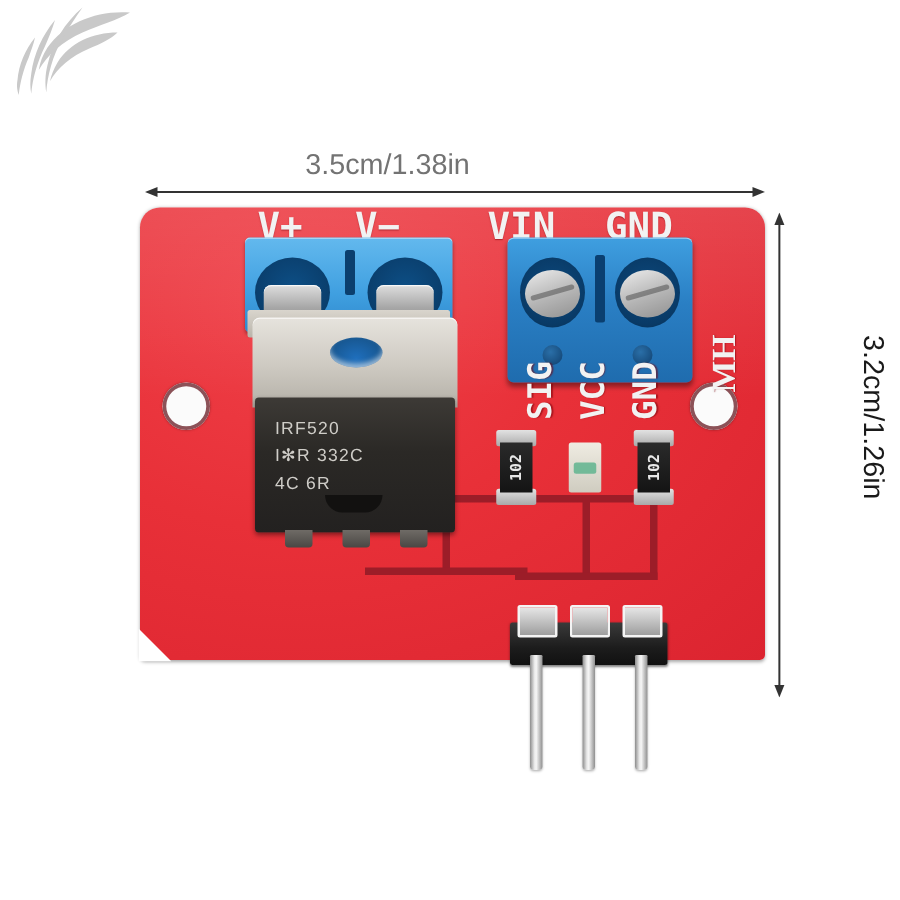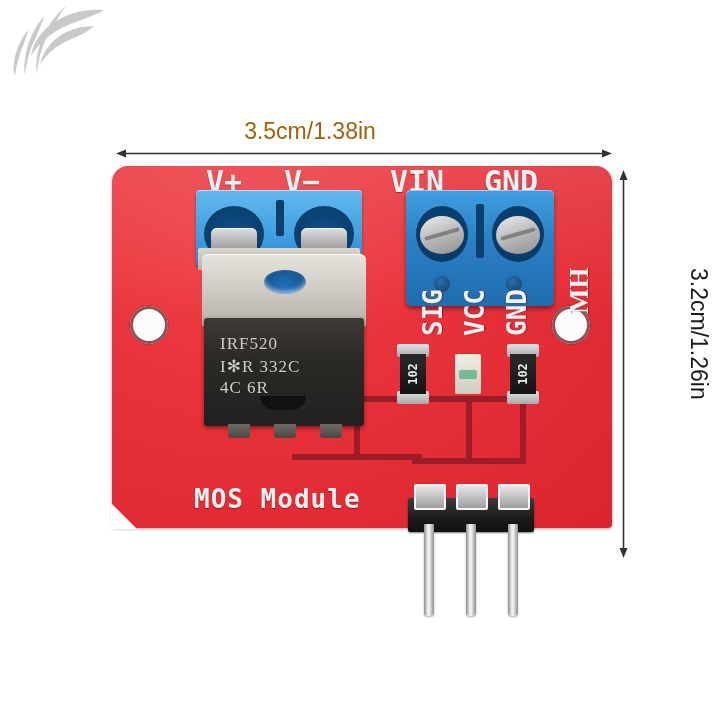--- a/index.html
+++ b/index.html
@@ -43,21 +43,21 @@
   }
 
   
   #dim-top-label {
     position: absolute;
     left: 0;
     top: 118px;
     width: 620px;
     text-align: center;
     font-size: 23px;
-    color: #a16207;
+    color: #737373;
     font-family: "Liberation Sans", sans-serif;
   }
   #dim-top-line {
     position: absolute;
     left: 116px;
     top: 148px;
     width: 496px;
     height: 11px;
   }
   #dim-right-label {
@@ -301,22 +301,22 @@
     left: 2px; top: 64px;
     width: 160px; height: 108px;
     background: linear-gradient(180deg,#3d3a36 0%,#2b2926 40%,#232120 100%);
     border-radius: 3px;
     box-shadow: 0 2px 4px rgba(0,0,0,0.45);
   }
   #mosfet .mark {
     position: absolute;
     left: 16px;
     color: #cfcdc8;
-    font-family: Liberation Serif, serif;
-    font-size: 17px;
+    font-family: Liberation Sans, sans-serif;
+    font-size: 14px;
     letter-spacing: 1px;
     white-space: nowrap;
   }
   #mosfet .mark.l1 { top: 16px; }
   #mosfet .mark.l2 { top: 38px; }
   #mosfet .mark.l3 { top: 60px; }
   #mosfet .notch {
     position: absolute;
     left: 56px; top: 78px;
     width: 46px; height: 14px;
@@ -547,21 +547,20 @@
     <div class="chipbody">
       <span class="code">102</span>
     </div>
   </div>
 
   <div class="silk-vert" id="silk-sig">SIG</div>
   <div class="silk-vert" id="silk-vcc">VCC</div>
   <div class="silk-vert" id="silk-gnd-b">GND</div>
   <div id="silk-mh">MH</div>
 
-  <div class="silk" id="silk-mos">MOS Module</div>
 
   <div id="header3">
     <div class="sq p1"></div>
     <div class="sq p2"></div>
     <div class="sq p3"></div>
   </div>
   <div id="pcb-chamfer"></div>
 </div>
 
 <div class="hdr-pin" id="pin1"></div>

